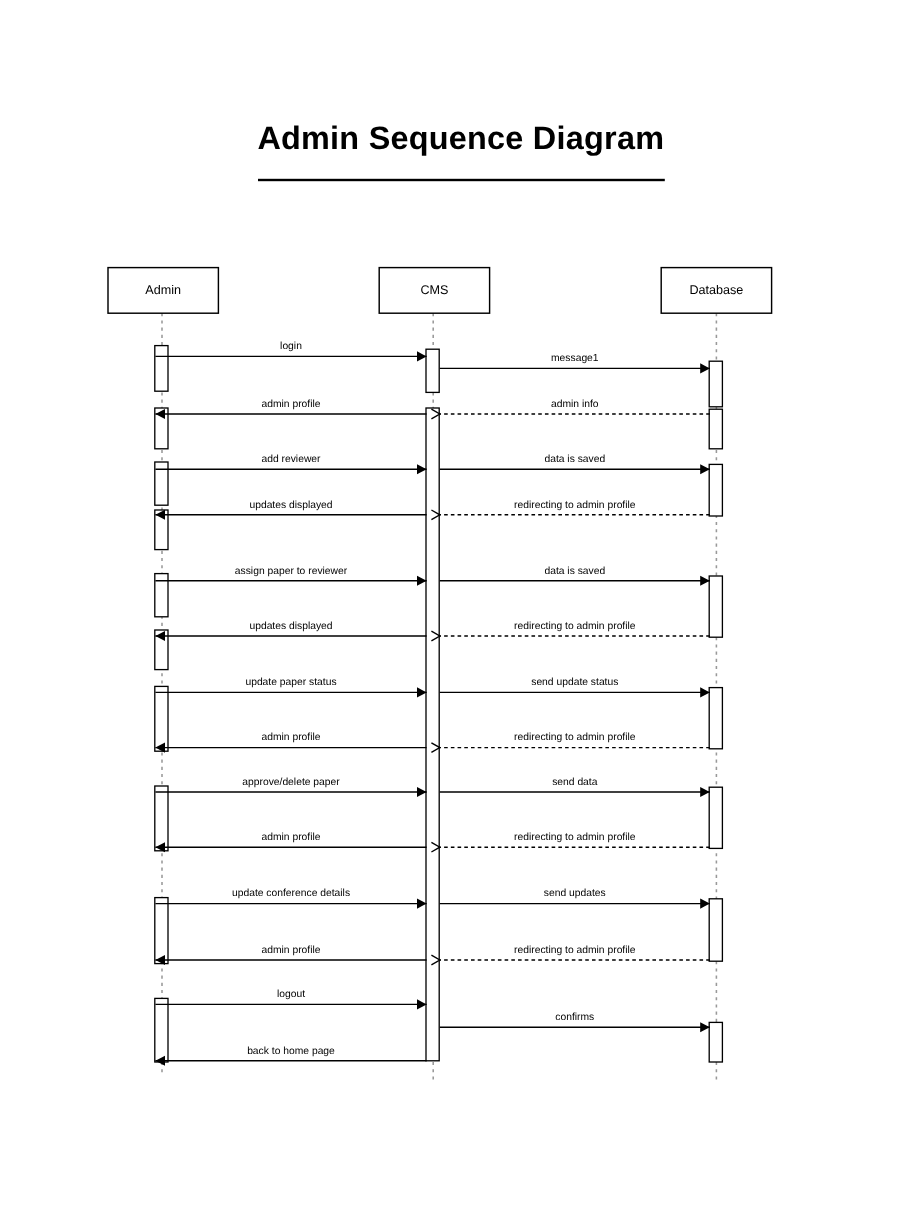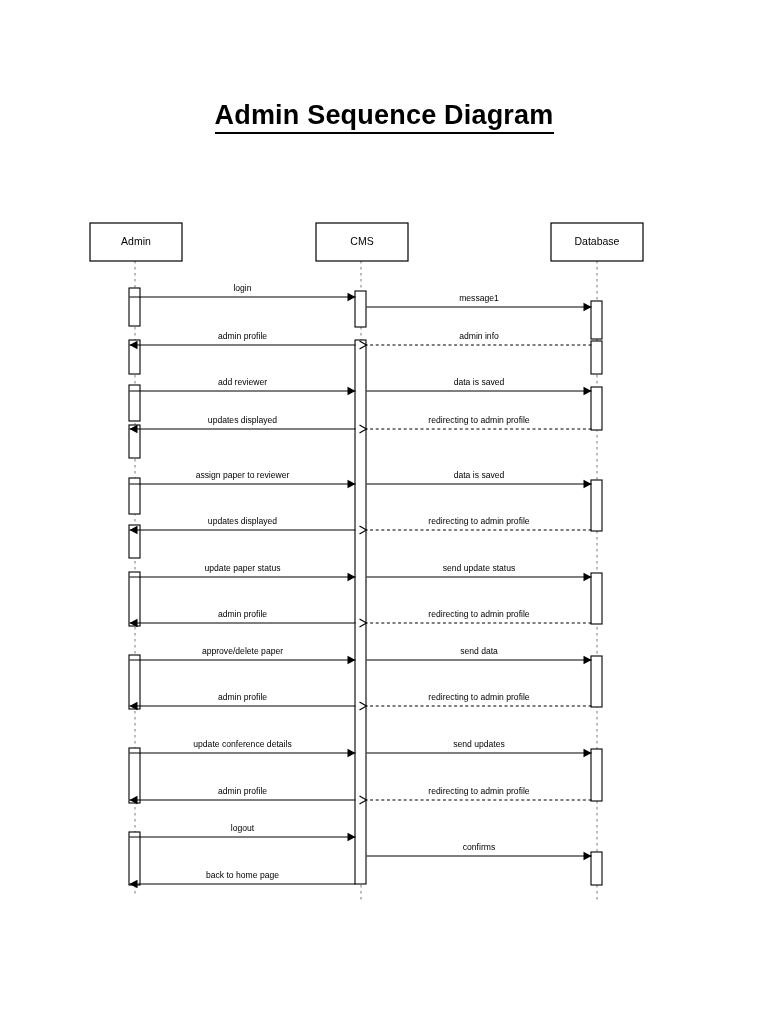--- a/index.html
+++ b/index.html
@@ -27,21 +27,21 @@
     left: 0;
     top: 100px;
     width: 768px;
     text-align: center;
     font-size: 27px;
     font-weight: bold;
     letter-spacing: 0.2px;
   }
   #diagram-title span.t {
     border-bottom: 2px solid #000;
-    padding-bottom: 1px;
+    padding-bottom: 18px;
     display: inline-block;
   }
   svg#seq {
     position: absolute;
     left: 0;
     top: 0;
     width: 768px;
     height: 1024px;
     display: block;
   }

